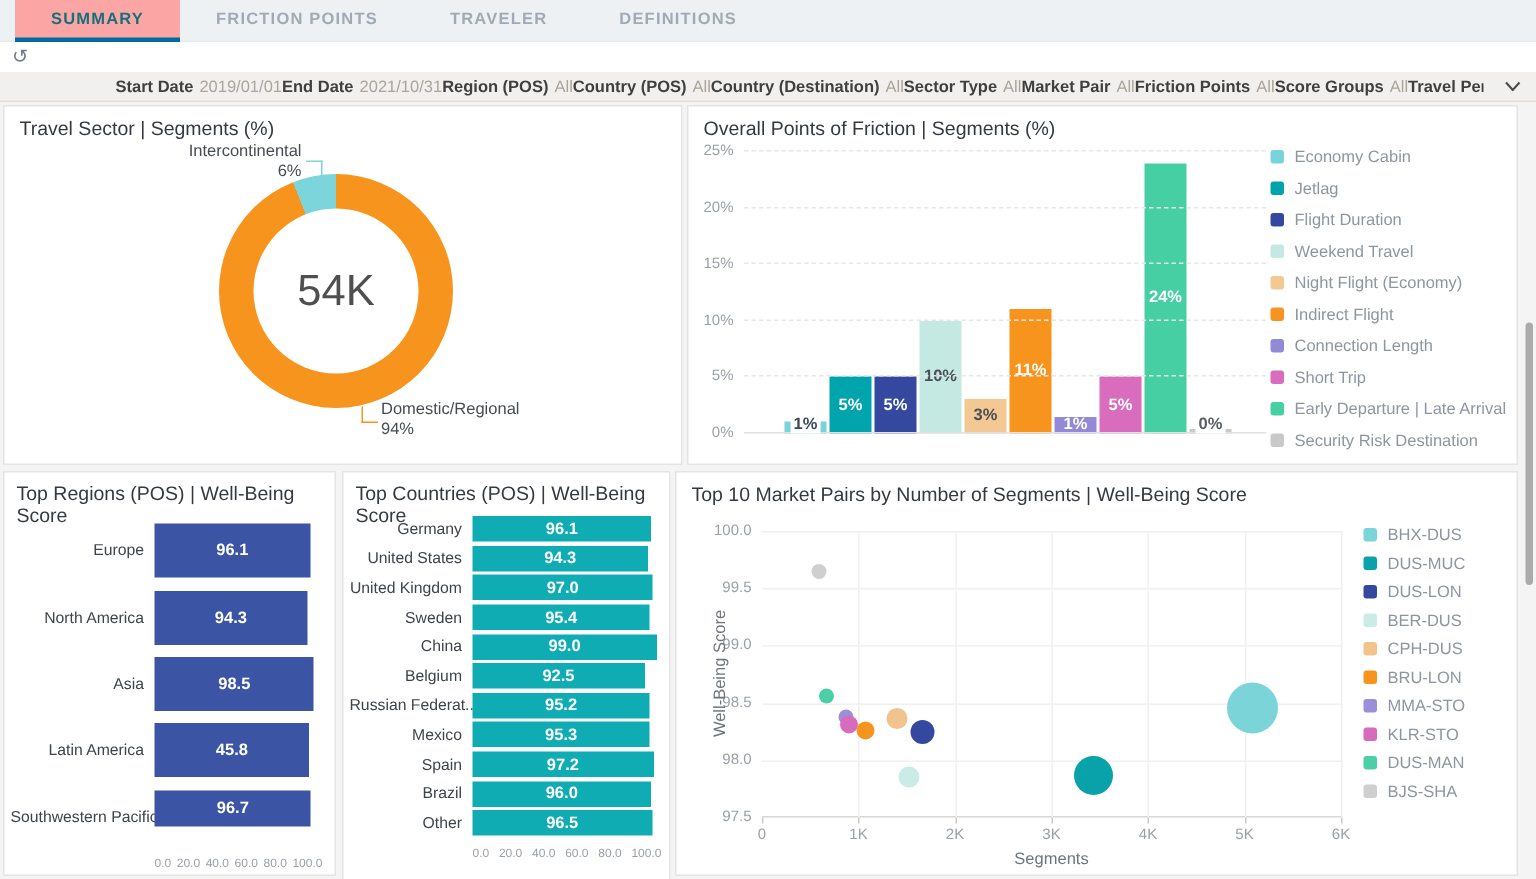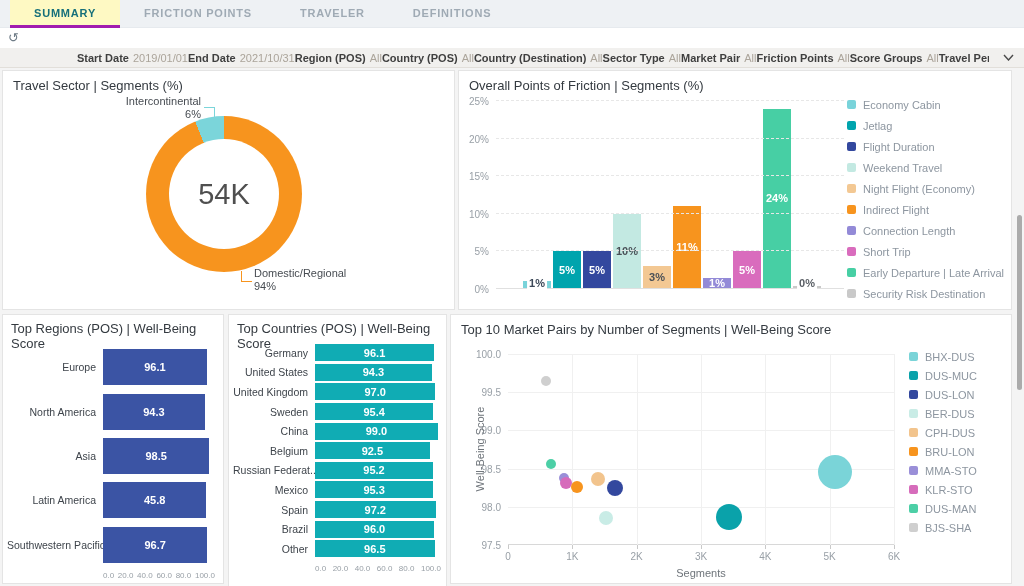--- a/index.html
+++ b/index.html
@@ -2,21 +2,21 @@
 <html><head>
 <meta charset="utf-8">
 <style>
   * { margin:0; padding:0; box-sizing:border-box; }
   html,body { width:1024px; height:586px; font-family:"Liberation Sans", sans-serif; background:#fff; overflow:hidden; }
   .app { position:relative; width:1024px; height:586px; }
 
   
   .tabbar { position:absolute; left:0; top:0; width:1024px; height:28px; background:#eef1f4; display:flex; padding-left:10px; border-bottom:1px solid #e6eaee; }
   .tab { height:28px; line-height:26px; padding:0 24px; font-size:11px; font-weight:bold; letter-spacing:.8px; color:#9faab4; cursor:pointer; }
-  .tab.active { background:#fef9c3; color:#166f7a; border-bottom:3px solid #a21caf;text-align:center; }
+  .tab.active { background:#fca5a5; color:#166f7a; border-bottom:3px solid #0369a1;text-align:center; }
 
   
   .refreshrow { position:absolute; left:0; top:28px; width:1024px; height:20px; background:#fff; }
   .refresh { position:absolute; left:8px; top:2px; font-size:13px; color:#6f7c87; line-height:16px; cursor:pointer; }
 
   
   .controls { position:absolute; left:0; top:48px; width:1024px; height:20px; background:#f1f0ee; border-bottom:1px solid #e2dfda; display:flex; align-items:center; font-size:11px; padding:0 10px; }
   .controls .ctitle { color:#4a4a4a; margin-right:26px;margin-top:48px; }
   .filters { display:flex; flex:1; justify-content:space-between; align-items:center; overflow:hidden; }
   .f-item { white-space:nowrap; cursor:pointer; }
@@ -279,21 +279,21 @@
        <div class="hlabel" style="width:96px">Latin America</div>
        <div class="hbarwrap" style="height:36px">
          <div class="hbar" style="height:36px;width:103.24799999999999px;background:#3b54a4">
            <span class="hval">45.8</span>
          </div>
        </div>
      </div>
           <div class="hrow" style="height:44.4px">
        <div class="hlabel" style="width:96px">Southwestern Pacific</div>
        <div class="hbarwrap" style="height:36px">
-         <div class="hbar" style="height:36px;width:104.436px;background:#3b54a4">
+         <div class="hbar" style="height:24px;width:104.436px;background:#3b54a4">
            <span class="hval">96.7</span>
          </div>
        </div>
      </div>
         </div>
       <div class="xticks" id="regionticks" style="left:100px;top:256px;width:112px;">
           <span>0.0</span>
           <span>20.0</span>
           <span>40.0</span>
           <span>60.0</span>

